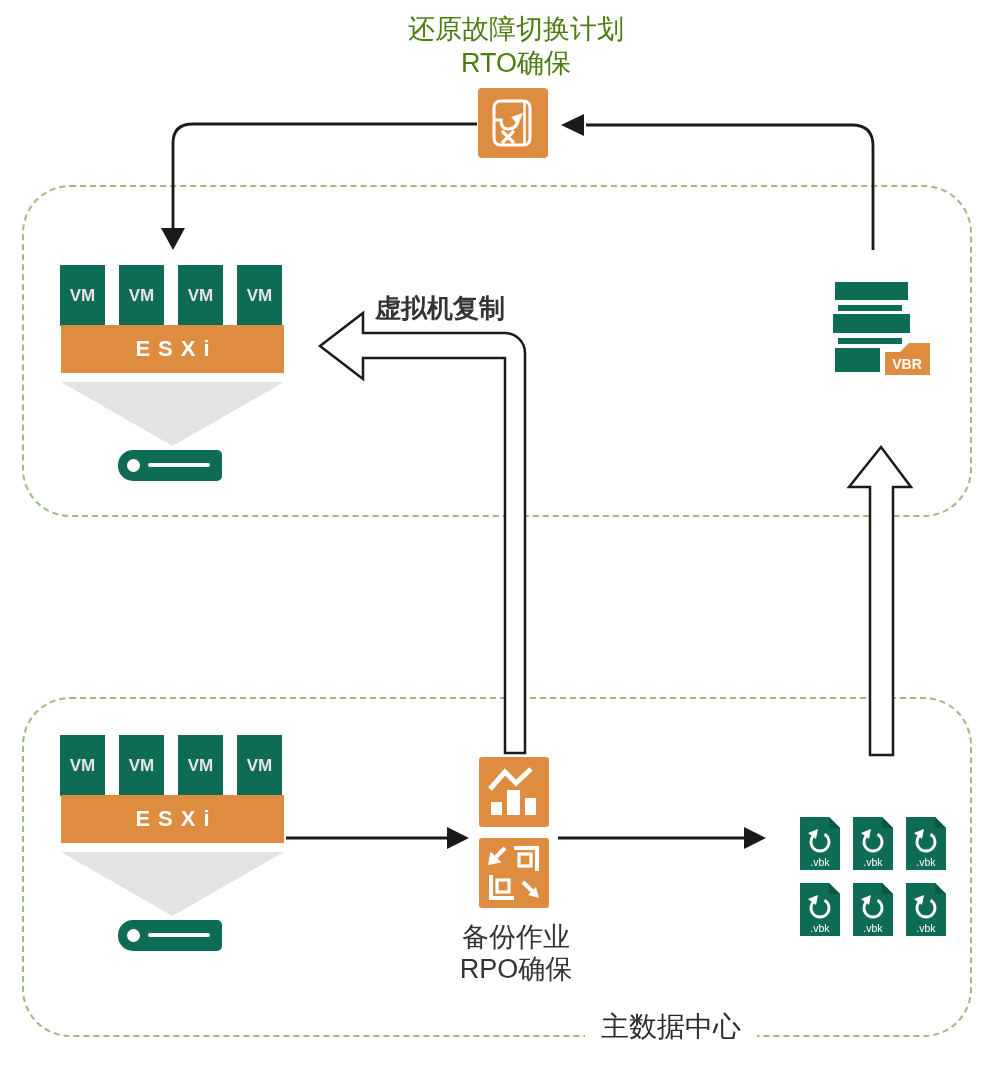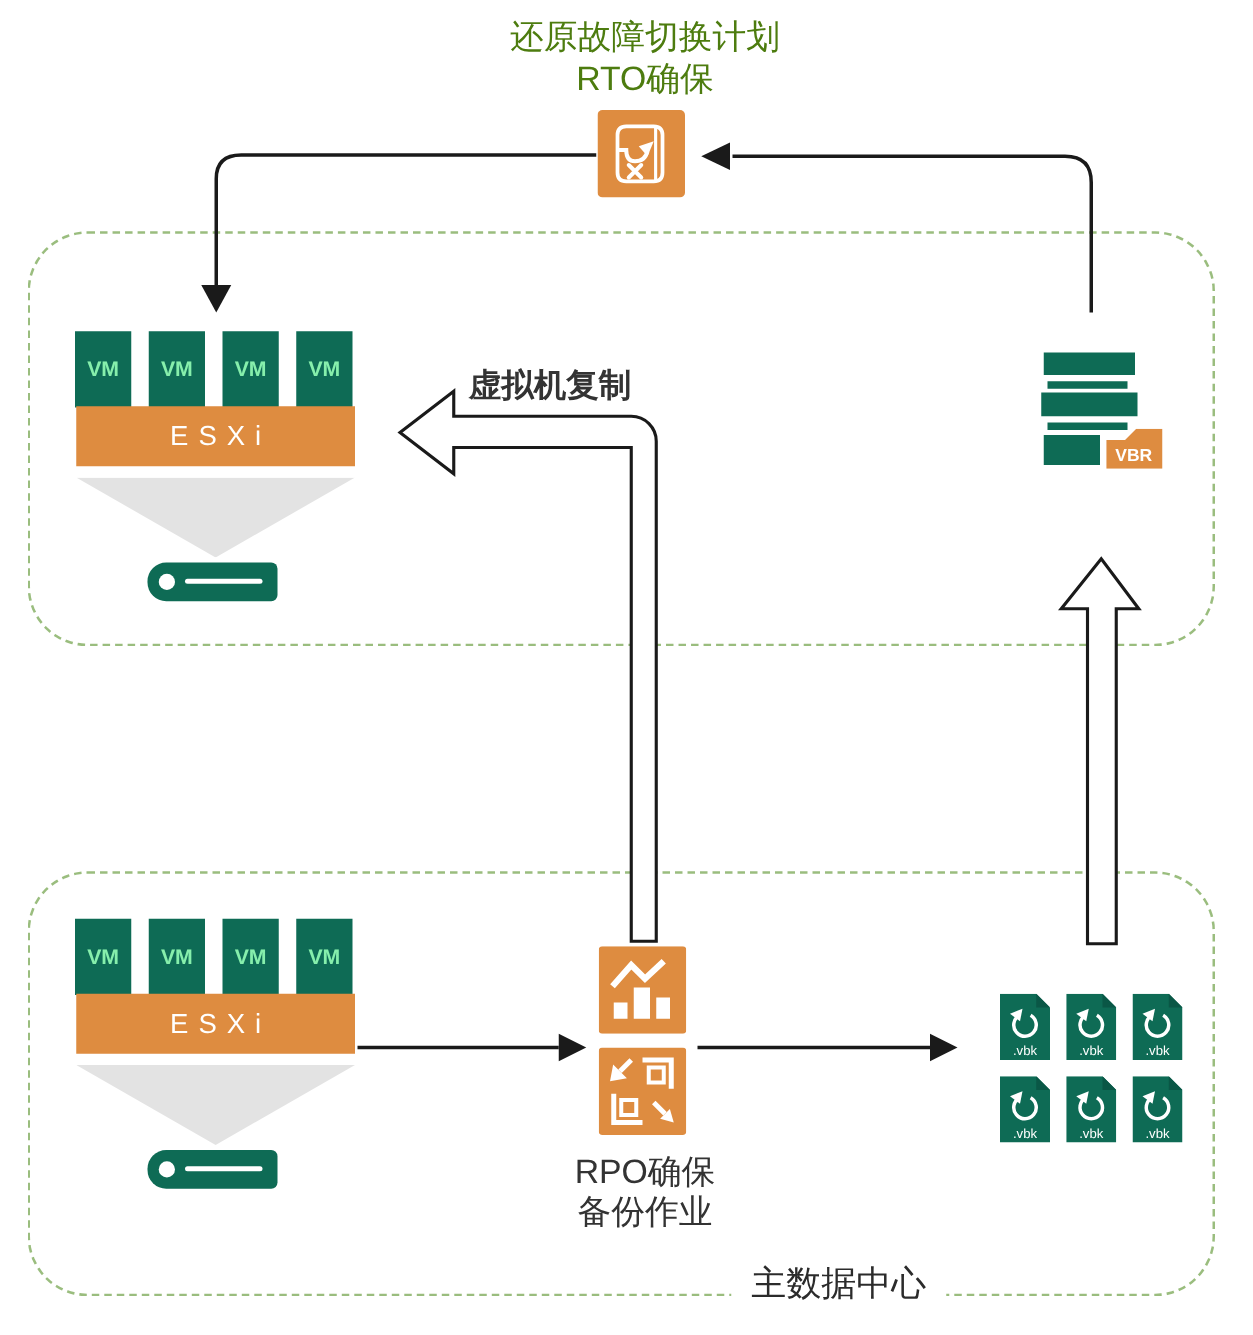--- a/index.html
+++ b/index.html
@@ -15,25 +15,25 @@
   .zone-label-primary{left:585px;top:1008px;}
 
   
   .fo-title{position:absolute;left:340px;top:12px;width:352px;text-align:center;
             font-size:27px;line-height:34px;color:#4d7c0f;z-index:2;}
 
   
   .cluster{position:absolute;width:232px;height:216px;z-index:2;}
   .cluster-dr{left:55px;top:265px;}
   .cluster-primary{left:55px;top:735px;}
-  .vm{position:absolute;top:0;width:45px;height:61px;background:#0e6b55;color:#86efac;
+  .vm{position:absolute;top:0;width:45px;height:61px;background:#0e6b55;color:#e5e5e5;
       font-weight:bold;font-size:17px;display:flex;align-items:center;justify-content:center;}
   .vm1{left:5px}.vm2{left:64px}.vm3{left:123px}.vm4{left:182px}
   .esxi{position:absolute;left:6px;top:60px;width:223px;height:48px;background:#de8c40;color:#fff;
-        display:flex;align-items:center;justify-content:center;font-size:22px;font-weight:normal;
+        display:flex;align-items:center;justify-content:center;font-size:22px;font-weight:bold;
         letter-spacing:8px;padding-left:8px;box-sizing:border-box;}
   .funnel{position:absolute;left:6px;top:117px;width:223px;height:64px;background:#e3e3e3;
           clip-path:polygon(0 0,100% 0,50% 100%);}
   .disk{position:absolute;left:63px;top:185px;width:104px;height:31px;background:#0e6b55;
         border-radius:15px 5px 5px 15px;}
   .disk::before{content:"";position:absolute;left:9px;top:9px;width:13px;height:13px;background:#fff;border-radius:50%;}
   .disk::after{content:"";position:absolute;left:30px;right:12px;top:13px;height:4px;background:#fff;border-radius:2px;}
 
   
   .repl-label{position:absolute;left:360px;top:291px;width:160px;text-align:center;
@@ -54,21 +54,21 @@
   .icon70{position:absolute;width:70px;height:70px;z-index:2;}
   .rto-icon{left:478px;top:88px;}
   .stats-icon{left:479px;top:757px;}
   .dedupe-icon{left:479px;top:838px;}
 
   
   .bj-label{position:absolute;left:430px;top:921px;width:172px;text-align:center;
             font-size:27px;line-height:32px;color:#333;z-index:2;}
 
   
-  .vbk-grid{position:absolute;left:800px;top:795px;display:grid;
+  .vbk-grid{position:absolute;left:800px;top:817px;display:grid;
             grid-template-columns:repeat(3,40px);grid-auto-rows:53px;
             column-gap:13px;row-gap:13px;z-index:2;}
 
   
   .overlay{position:absolute;left:0;top:0;width:1002px;height:1068px;z-index:5;pointer-events:none;}
 </style>
 </head>
 <body>
 
 <div class="stage">
@@ -139,22 +139,22 @@
     <rect x="40" y="16" width="12" height="12" fill="none" stroke="#fff" stroke-width="3.2"></rect>
     <path d="M35,60 H12 V37" fill="none" stroke="#fff" stroke-width="4"></path>
     <rect x="18" y="42" width="12" height="12" fill="none" stroke="#fff" stroke-width="3.2"></rect>
     <line x1="26" y1="10" x2="17" y2="19" stroke="#fff" stroke-width="4"></line>
     <polygon points="9,27 11.5,13.5 22.5,24.5" fill="#fff"></polygon>
     <line x1="44" y1="44" x2="53" y2="53" stroke="#fff" stroke-width="4"></line>
     <polygon points="60,60 56.9,49.1 49.1,56.9" fill="#fff"></polygon>
   </svg>
 
   <div class="bj-label">
+    <div>备份作业</div>
     <div>RPO确保</div>
-    <div>备份作业</div>
   </div>
 
   <div class="vbk-grid">
     <svg width="40" height="53" viewBox="0 0 40 53">
       <polygon points="0,0 29,0 40,11 40,53 0,53" fill="#0e6b55"></polygon>
       <polygon points="29,0 29,11 40,11" fill="#0a5746"></polygon>
       <path d="M15.5,17.2 A9,9 0 1 0 24.5,17.2" fill="none" stroke="#fff" stroke-width="2.8"></path>
       <polygon points="8,16 18,12 16,22" fill="#fff"></polygon>
       <text x="20" y="49" text-anchor="middle" font-size="10.5" fill="#fff">.vbk</text>
     </svg>

